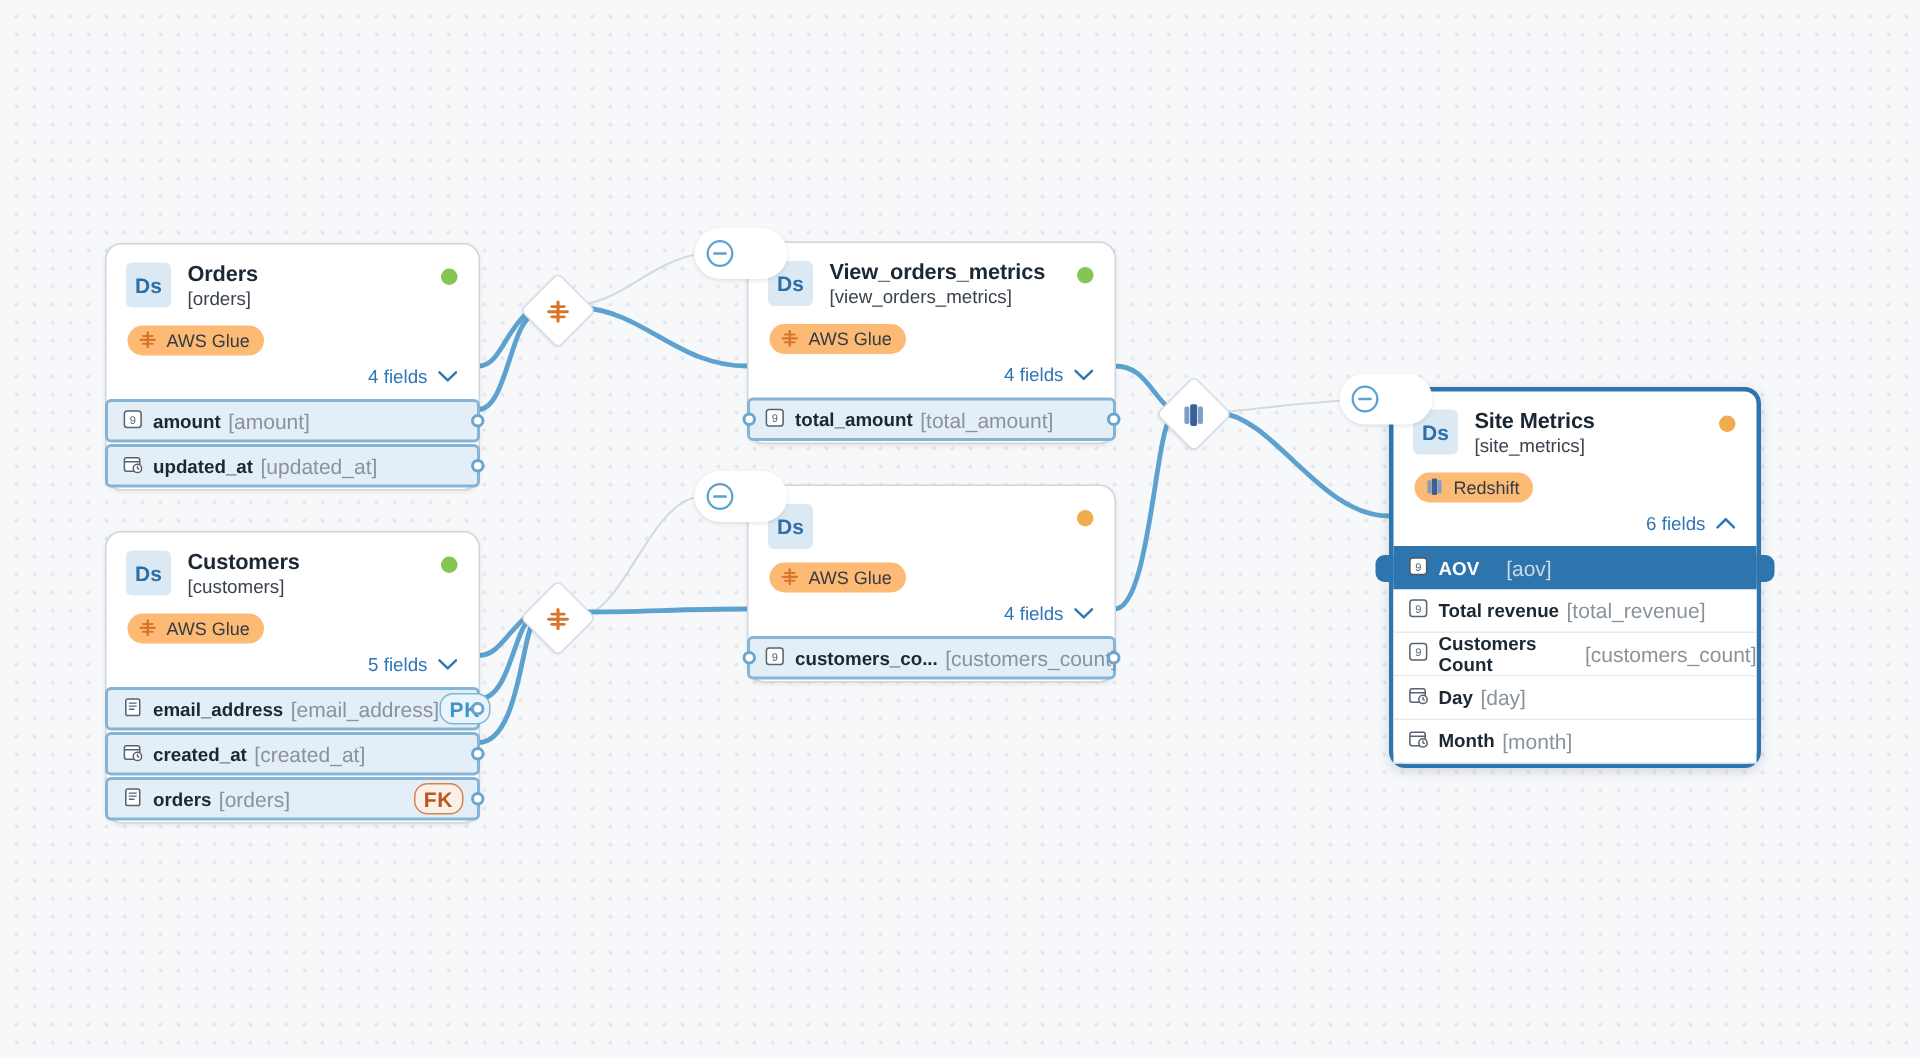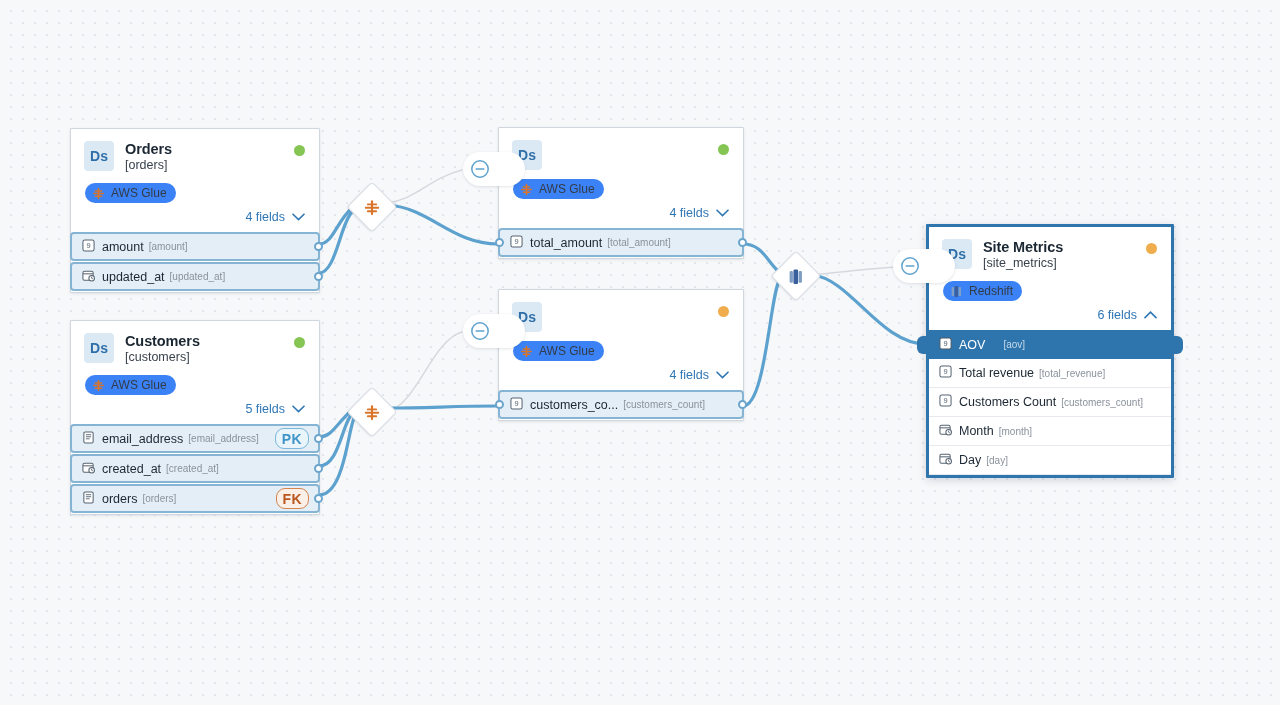--- a/index.html
+++ b/index.html
@@ -20,21 +20,22 @@
     position: absolute; left: 0; top: 0;
     width: 1280px; height: 705px;
     pointer-events: none;
   }
 
   
   .node {
     position: absolute;
     box-sizing: border-box;
     background: #ffffff;
-    border-radius: 1px;
+    border-radius: 11px;
+    margin-top: 34px;
   }
   .node.plain {
     border: 1px solid #cfd6de;
     box-shadow: 0 1px 3px rgba(30,45,70,.10);
   }
   .node.selected {
     border: 3px solid #2e74ad;
     box-shadow: 0 2px 8px rgba(30,45,70,.18);
   }
   .node-head {
@@ -60,22 +61,22 @@
     font-size: 12.5px; color: #39424d; line-height: 17px;
   }
   .status-dot {
     position: absolute; right: 14px; top: 16px;
     width: 11px; height: 11px; border-radius: 50%;
   }
   .status-green { background: #84c553; }
   .status-amber { background: #f0ad4e; }
 
   .src-badge {
-    display: inline-flex; align-items: flex-end; gap: 6px;
-    background: #3b82f6; border-radius: 11px;
+    display: inline-flex; align-items: flex-start; gap: 6px;
+    background: #fdba74; border-radius: 11px;
     padding: 3px 9px 3px 7px;
     margin: 9px 0 0 1px;
     font-size: 12px; color: #333b45;
   }
   .src-badge svg { display: block; }
 
   .fields-bar {
     display: flex; align-items: flex-end; justify-content: flex-end;
     gap: 7px;
     padding: 6px 14px 8px 0;
@@ -105,22 +106,22 @@
   .fr-plain {
     background: #ffffff;
     border-bottom: 1px solid #e6e9ed;
   }
   .fr-active {
     background: #2e74ad;
     color: #ffffff;
     border-bottom: none;
   }
   .f-icon { flex: 0 0 auto; margin-right: 7px; display: block; }
-  .f-name { font-weight: normal; }
-  .f-alias { color: #8a929c; font-weight: normal; margin-left: 5px; font-size: 10px; }
+  .f-name { font-weight: bold; }
+  .f-alias { color: #8a929c; font-weight: normal; margin-left: 5px; font-size: 14px; }
   .fr-active .f-alias { color: #c6daea; padding-left: 13px; }
   .key-badge {
     margin-left: auto; margin-right: 9px;
     font-size: 14px; font-weight: bold;
     letter-spacing: .4px;
     border-radius: 9px;
     padding: 1.5px 6px;
   }
   .kb-pk { color: #3f95c9; border: 1.4px solid #79b7dd; background: #eaf4fb; }
   .kb-fk { color: #b9571f; border: 1.4px solid #d2854f; background: #fbf0e7; }
@@ -341,20 +342,24 @@
         <span class="key-badge kb-fk">FK</span>
         <span class="port right"></span>
       </div>
     </div>
   </div>
 
   <div class="node plain" style="left:498px; top:127px; width:246px;">
     <div class="node-head">
       <div class="head-row">
         <div class="ds-badge">Ds</div>
+        <div class="titles">
+          <div class="node-title">View_orders_metrics</div>
+          <div class="node-sub">[view_orders_metrics]</div>
+        </div>
       </div>
       <div class="status-dot status-green"></div>
       <div class="src-badge">
         <span>
           <svg width="13" height="13" viewBox="0 0 16 16">
               <g fill="#d9752b">
                 <rect x="7" y="1" width="2" height="14" rx="1"></rect>
                 <rect x="3.2" y="4" width="9.6" height="1.8" rx=".9"></rect>
                 <rect x="1.2" y="7.2" width="13.6" height="1.8" rx=".9"></rect>
                 <rect x="3.2" y="10.4" width="9.6" height="1.8" rx=".9"></rect>
@@ -502,35 +507,35 @@
 
       <div class="field-row fr-plain">
         <span class="f-icon">
           <svg width="13" height="13" viewBox="0 0 14 14">
               <rect x="1" y="2.4" width="11" height="9.6" rx="1.6" fill="#fff" stroke="#566371" stroke-width="1.1"></rect>
               <path d="M1 5.2 H12" stroke="#566371" stroke-width="1.1"></path>
               <circle cx="10.4" cy="10" r="3" fill="#fff" stroke="#566371" stroke-width="1.1"></circle>
               <path d="M10.4 8.2 V10 L11.7 10.7" stroke="#566371" stroke-width="1" fill="none"></path>
             </svg>
         </span>
-        <span class="f-name">Month</span>
-        <span class="f-alias">[month]</span>
+        <span class="f-name">Day</span>
+        <span class="f-alias">[day]</span>
       </div>
 
       <div class="field-row fr-plain">
         <span class="f-icon">
           <svg width="13" height="13" viewBox="0 0 14 14">
               <rect x="1" y="2.4" width="11" height="9.6" rx="1.6" fill="#fff" stroke="#566371" stroke-width="1.1"></rect>
               <path d="M1 5.2 H12" stroke="#566371" stroke-width="1.1"></path>
               <circle cx="10.4" cy="10" r="3" fill="#fff" stroke="#566371" stroke-width="1.1"></circle>
               <path d="M10.4 8.2 V10 L11.7 10.7" stroke="#566371" stroke-width="1" fill="none"></path>
             </svg>
         </span>
-        <span class="f-name">Day</span>
-        <span class="f-alias">[day]</span>
+        <span class="f-name">Month</span>
+        <span class="f-alias">[month]</span>
       </div>
 
     </div>
   </div>
 
   <div class="diamond" style="left:354px; top:189px;">
     <span>
       <svg width="17" height="17" viewBox="0 0 16 16">
           <g fill="#d9752b">
             <rect x="7" y="1" width="2" height="14" rx="1"></rect>

